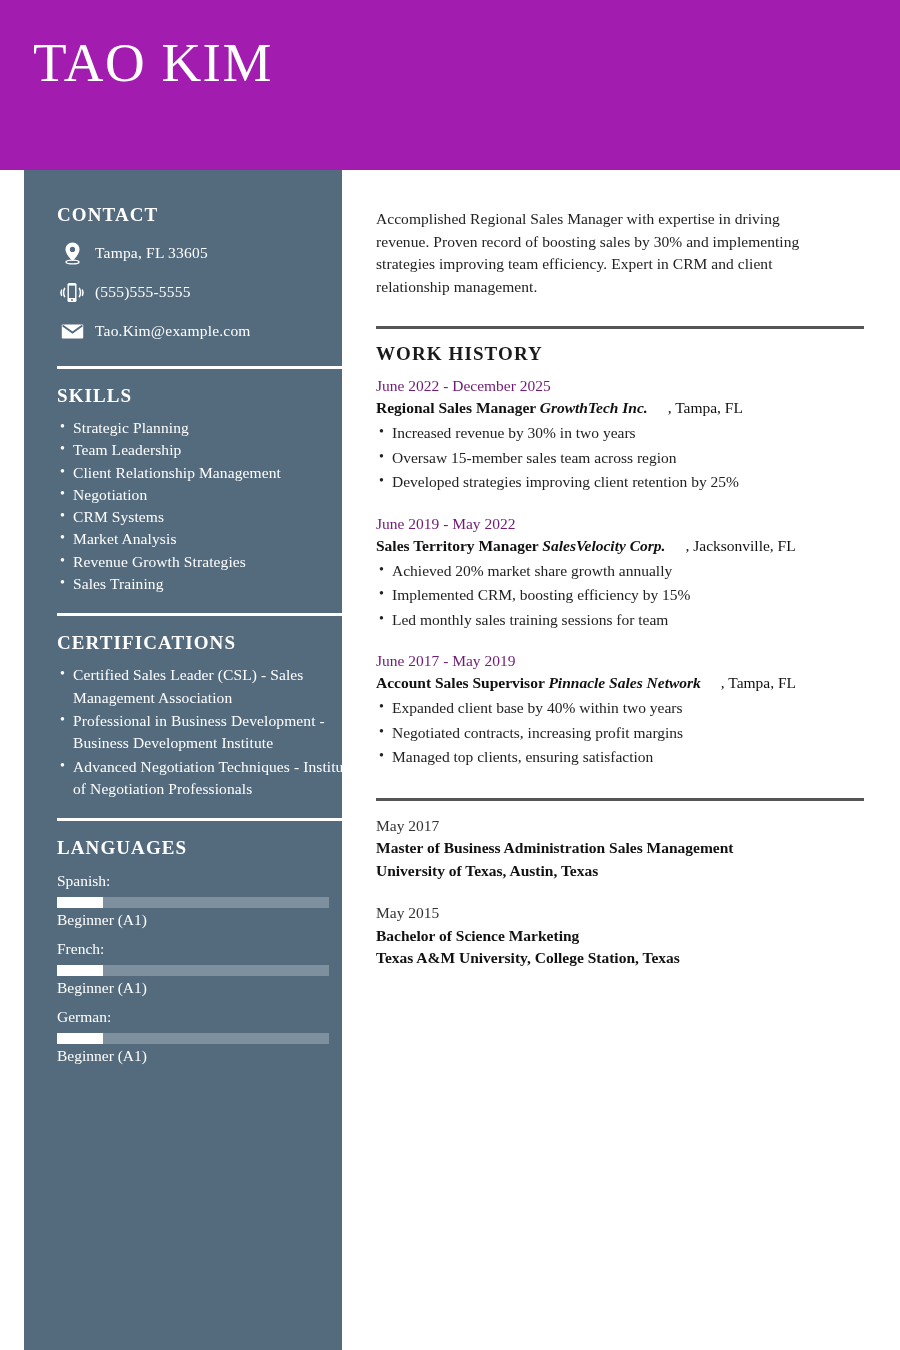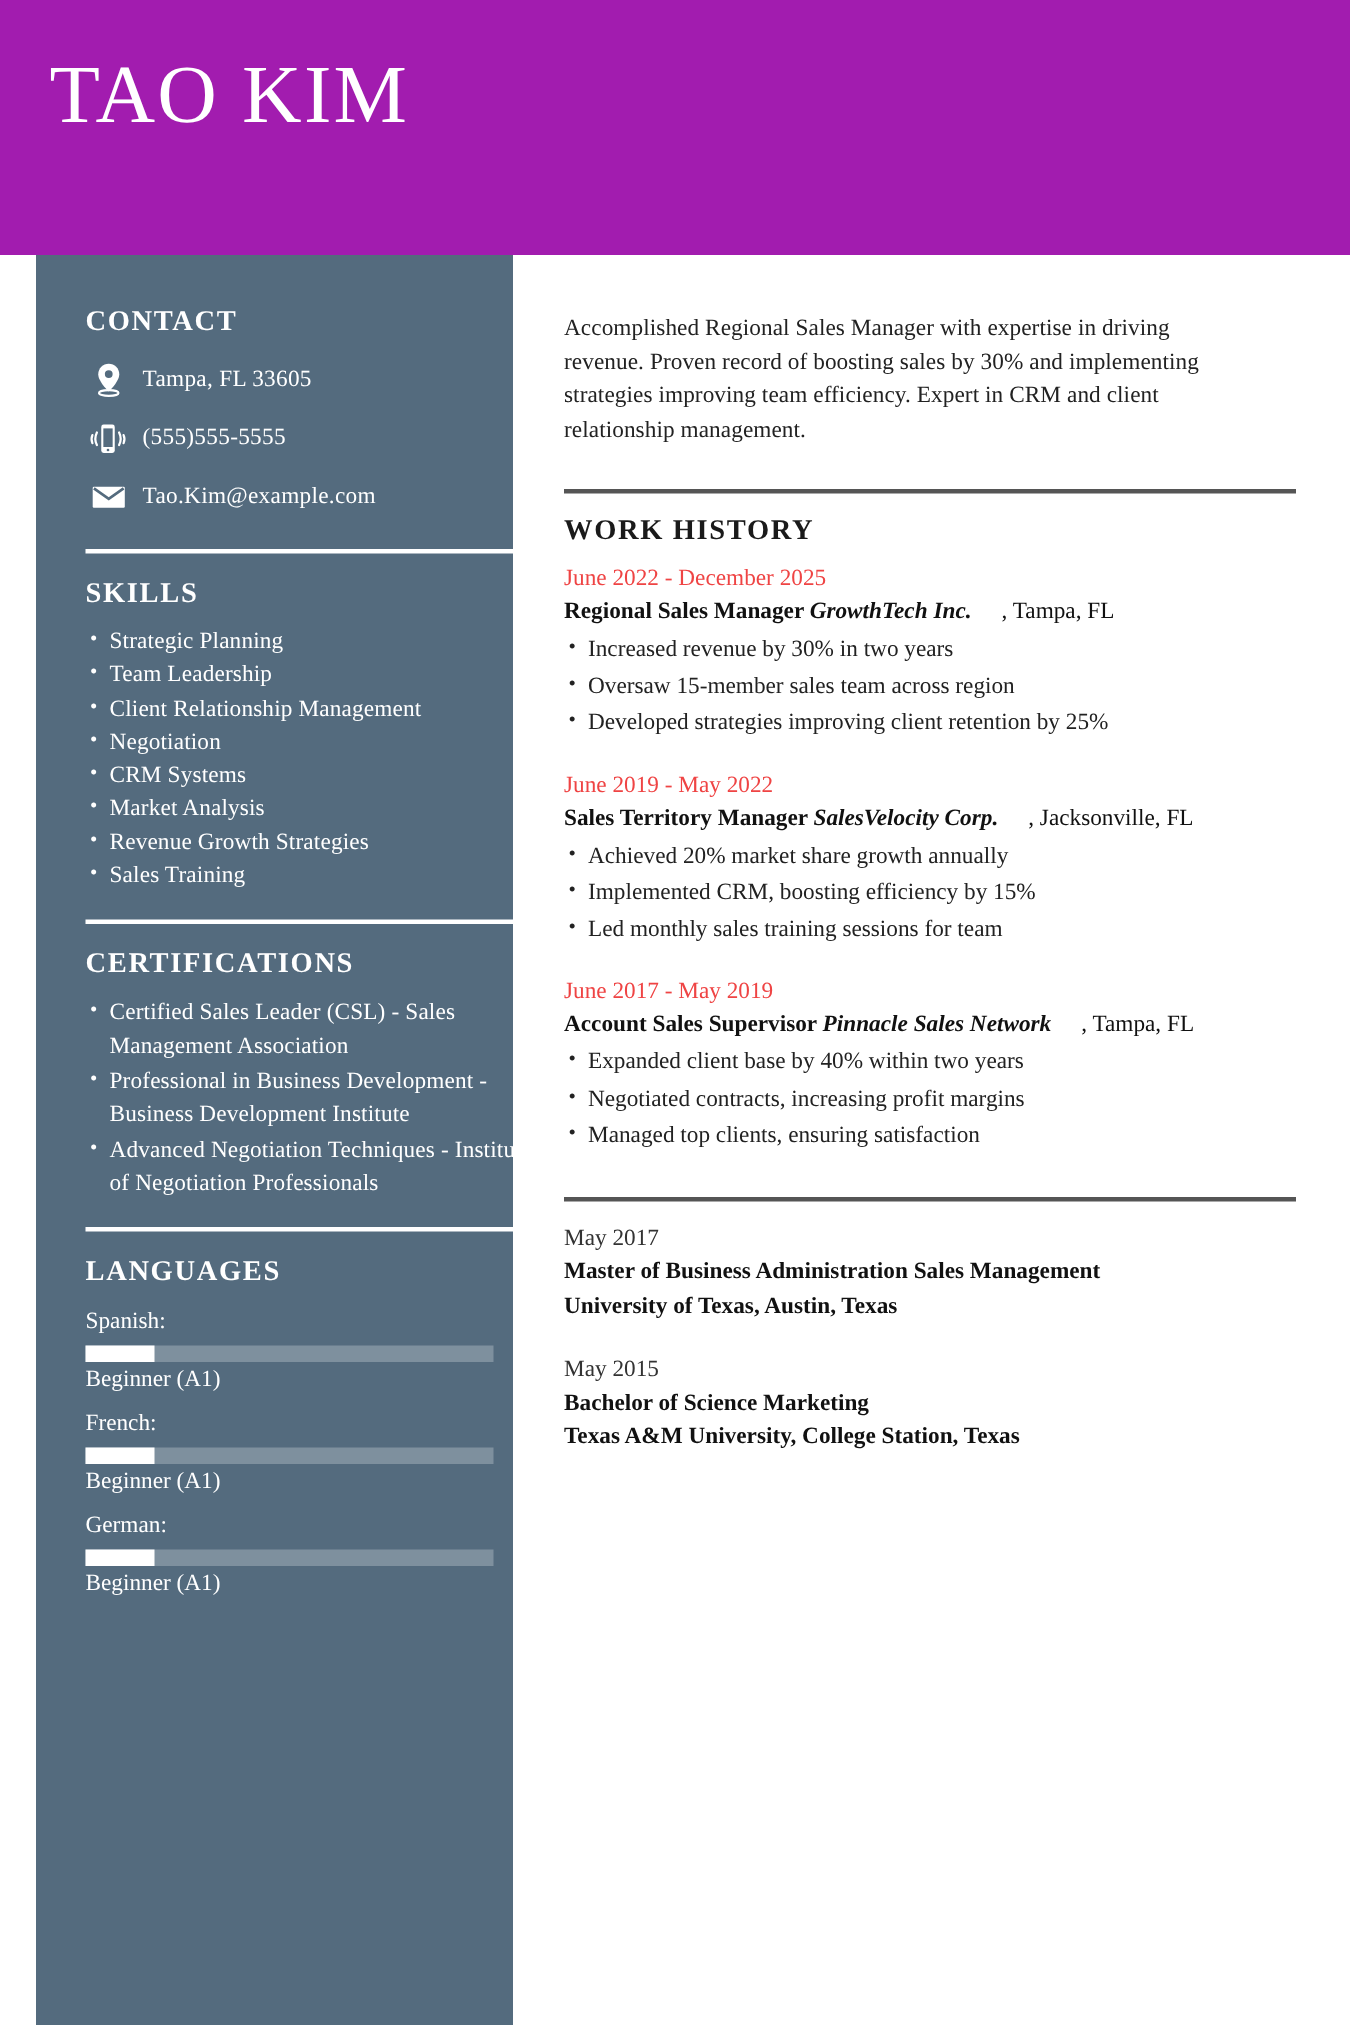--- a/index.html
+++ b/index.html
@@ -169,21 +169,21 @@
     color: #1a1a1a;
     margin-bottom: 10px;
   }
 
   .job { margin-bottom: 18px; }
   .job:last-child { margin-bottom: 0; }
 
   .job-dates {
     font-size: 15.5px;
     line-height: 22px;
-    color: #ef4444;
+    color: #701a75;
   }
   .job-head {
     font-size: 15.5px;
     line-height: 22px;
     color: #111111;
     margin-bottom: 2px;
   }
   .job-role { font-weight: bold; }
   .job-company { font-weight: bold; font-style: italic; }
   .job-location { font-weight: normal; margin-left: 20px; }

